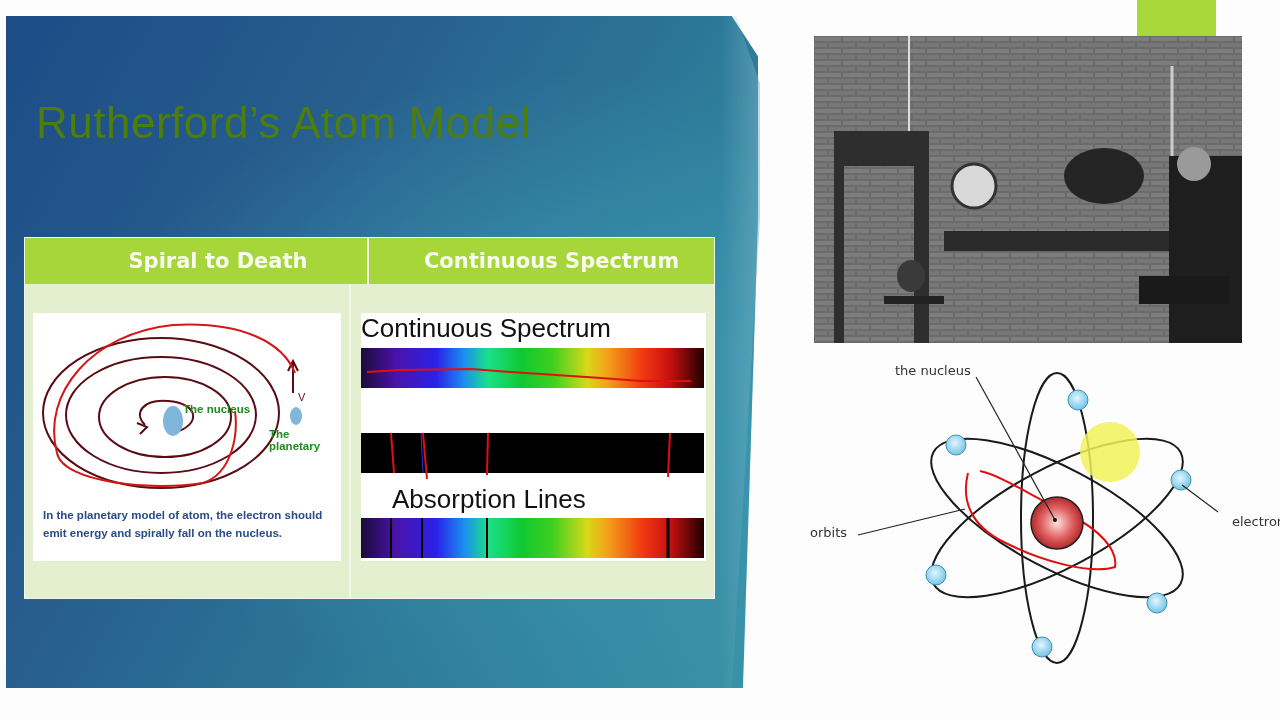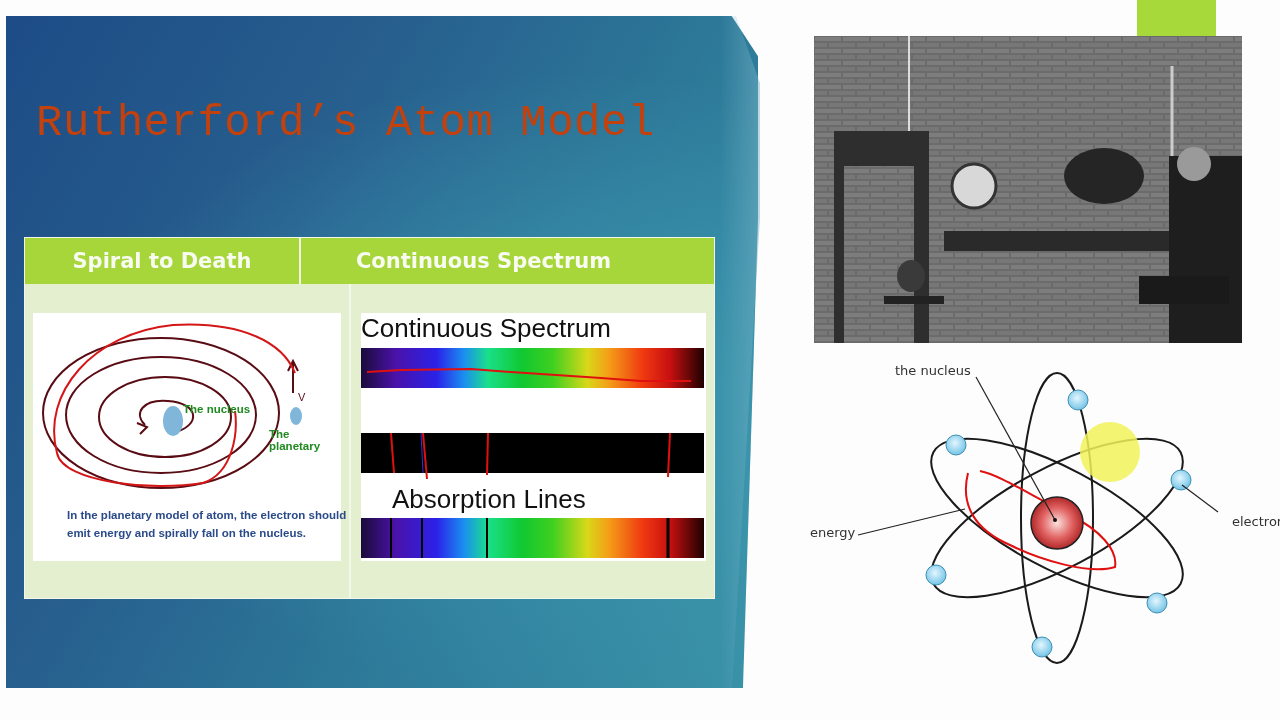--- a/index.html
+++ b/index.html
@@ -12,36 +12,36 @@
       radial-gradient(ellipse at 75% 55%, rgba(70,170,190,0.55) 0%, rgba(70,170,190,0) 60%),
       linear-gradient(120deg, #1d4c86 0%, #275f8e 35%, #2d7a99 65%, #3a93a8 100%);
     clip-path: polygon(0 0, 96.5% 0, 100% 6%, 100% 30%, 98% 100%, 0 100%);
   }
   .panel-edge {
     position: absolute; left: 720px; top: 16px; width: 40px; height: 672px;
     background: linear-gradient(90deg, rgba(90,160,190,0.0), rgba(120,180,200,0.5));
     clip-path: polygon(0 0, 40% 0, 100% 10%, 100% 30%, 30% 100%, 0 100%);
   }
   .slide-title {
-    position: absolute; left: 36px; top: 98px; color: #c2410c;
-    font-family: Liberation Mono, monospace; font-size: 44px; font-weight: 300;
+    position: absolute; left: 36px; top: 98px; color: #4d7c0f;
+    font-family: Liberation Sans, sans-serif; font-size: 44px; font-weight: 300;
     letter-spacing: 0.5px; font-stretch: semi-expanded;
   }
   .table {
     position: absolute; left: 24px; top: 237px; width: 691px; height: 362px;
     background: #e4efcf; border: 1px solid #f3f7ea;
   }
   .thead { position: absolute; left: 0; top: 0; width: 100%; height: 46px; background: #a6d63a; display: flex; }
   .th { flex: 0 0 auto; color: #f8fbf0; font-weight: bold; font-size: 21px; display: flex; align-items: center; justify-content: center; height: 46px; }
-  .th.c1 { width: 276px; border-right: 2px solid #f3f7ea; }
+  .th.c1 { width: 300px; border-right: 2px solid #f3f7ea; margin-left: 44px; }
   .th.c2 { width: 365px; }
   .col-divider { position: absolute; left: 324px; top: 46px; width: 2px; height: 314px; background: #f3f7ea; }
 
   .spiral-box { position: absolute; left: 8px; top: 75px; width: 308px; height: 248px; background: #fff; }
-  .spiral-caption { position: absolute; left: 10px; top: 193px; width: 290px; color: #2a4a8a; font-size: 11.5px; font-weight: bold; line-height: 18px; font-family: "Liberation Sans", sans-serif; margin-left: 24px; }
+  .spiral-caption { position: absolute; left: 10px; top: 193px; width: 290px; color: #2a4a8a; font-size: 11.5px; font-weight: bold; line-height: 18px; font-family: "Liberation Sans", sans-serif; }
   .lbl-green { position: absolute; color: #1f8a1f; font-size: 11.5px; font-weight: bold; font-family: "Liberation Sans", sans-serif; }
 
   .spec-box { position: absolute; left: 336px; top: 75px; width: 345px; height: 248px; background: #fff; }
   .spec-label { position: absolute; left: 0; color: #111; font-size: 26px; font-family: "Liberation Sans", sans-serif; }
   .spec-bar { position: absolute; left: 0; width: 343px; height: 40px; }
   .rainbow { background: linear-gradient(90deg, #1a0b3a 0%, #4a12a8 10%, #2a22e8 22%, #1b8ef0 30%, #19e08a 37%, #10c830 47%, #40d020 56%, #d8d818 66%, #f4a018 72%, #f03a10 82%, #c81010 90%, #1e0000 100%); }
   .black { background: #000; }
 
   .photo { position: absolute; left: 814px; top: 36px; width: 428px; height: 307px; background: #5a5a5a; overflow: hidden; }
   .green-tab { position: absolute; left: 1137px; top: 0; width: 79px; height: 36px; background: #a7d93a; }
@@ -170,15 +170,15 @@
       <circle cx="242" cy="292" r="10"></circle>
     </g>
     <g stroke="#222" stroke-width="1.2">
       <line x1="176" y1="22" x2="255" y2="165"></line>
       <line x1="58" y1="180" x2="165" y2="154"></line>
       <line x1="382" y1="130" x2="418" y2="157"></line>
     </g>
     <circle cx="255" cy="165" r="2" fill="#111"></circle>
   </svg>
   <div class="atom-label" style="left:95px; top:8px;">the nucleus</div>
-  <div class="atom-label" style="left:10px; top:170px;">energy</div>
+  <div class="atom-label" style="left:10px; top:170px;">orbits</div>
   <div class="atom-label" style="left:386px; top:159px;margin-left:46px;">electrons</div>
 </div>
 
 </body></html>

